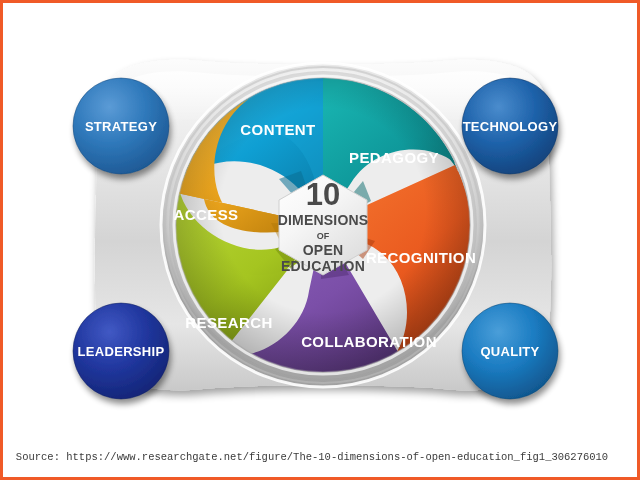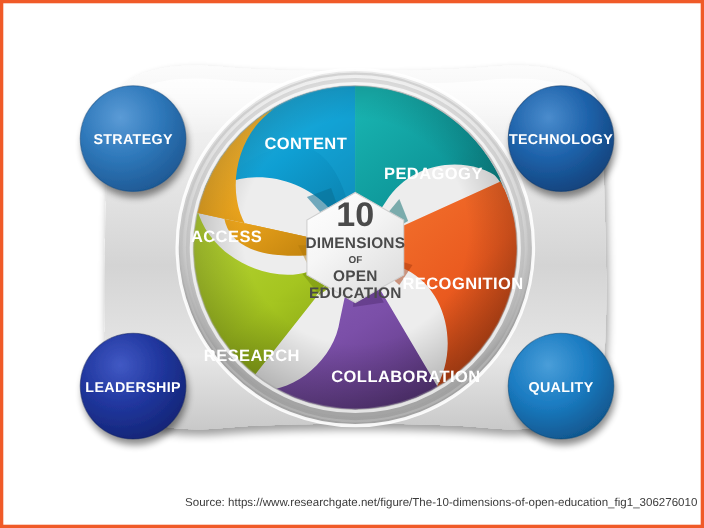--- a/index.html
+++ b/index.html
@@ -72,24 +72,24 @@
     font-family: "Liberation Sans", sans-serif;
     font-weight: bold;
     fill: #4a4a4a;
     font-size: 14px;
     letter-spacing: 0.2px;
     text-anchor: middle;
   }
   #source-caption {
     position: absolute;
     left: 0;
-    right: 3px;
+    right: 16px;
     top: 448px;
-    text-align: right;
-    font-family: Liberation Sans, sans-serif;
+    text-align: center;
+    font-family: Liberation Mono, monospace;
     font-size: 10.5px;
     color: #3b3b3b;
     white-space: nowrap;
   }
 </style>
 </head>
 <body>
 
 <div id="page">
 

